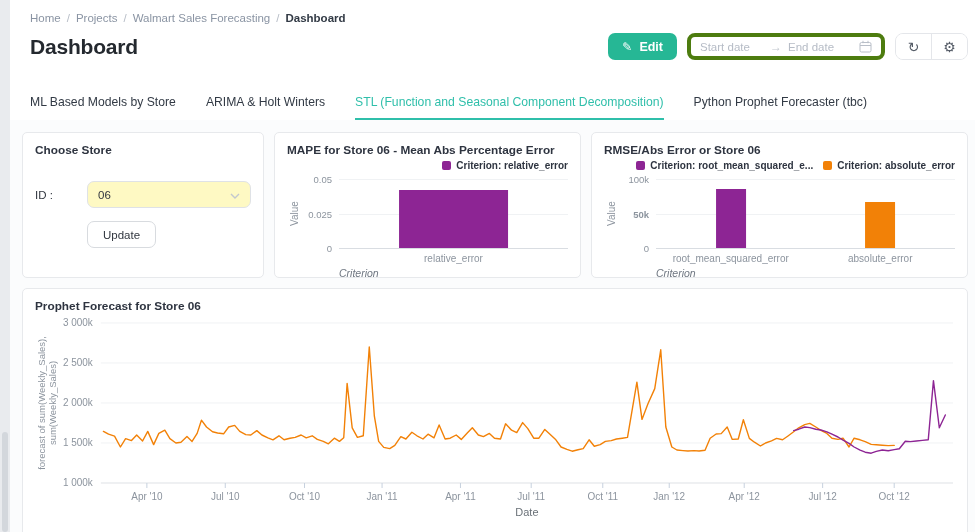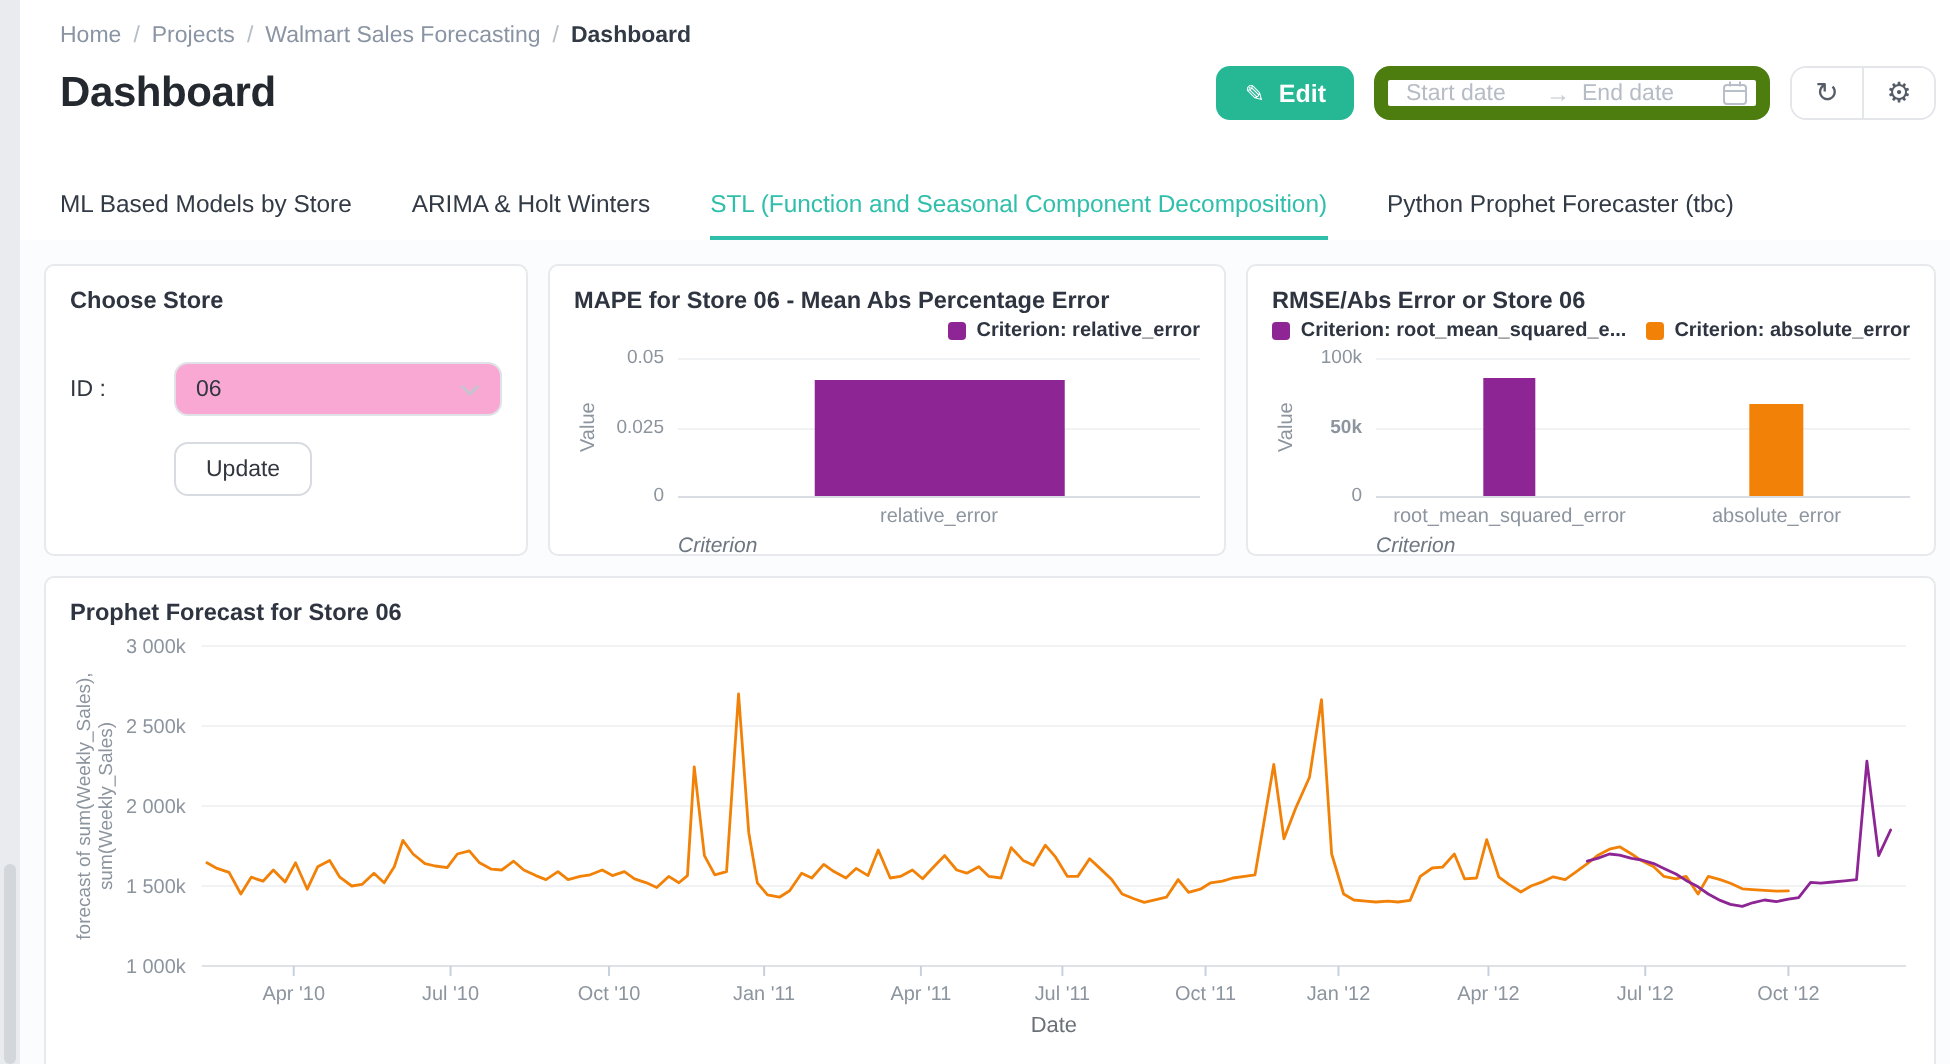--- a/index.html
+++ b/index.html
@@ -13,46 +13,46 @@
   .breadcrumb .crumb{color:#8A94A3;cursor:pointer;}
   .breadcrumb .sep{color:#B6BCC6;}
   .breadcrumb .crumb.current{color:#323A45;font-weight:600;}
   
   .title-row{display:flex;justify-content:space-between;align-items:center;margin-top:9px;}
   h1{margin:0;font-size:21px;font-weight:700;color:#24292F;letter-spacing:-.2px;}
   .controls{display:flex;align-items:center;gap:10px;}
   .edit-btn{display:flex;align-items:center;gap:7px;height:27px;padding:0 14px;border:none;border-radius:7px;
     background:#26B795;color:#fff;font-size:12.5px;font-weight:600;cursor:pointer;font-family:inherit;}
   .edit-btn .pencil{font-size:12px;line-height:1;}
-  .date-range{display:flex;align-items:center;height:27px;width:198px;border:7px solid #4d7c0f;border-radius:8px;
+  .date-range{display:flex;align-items:center;height:27px;width:198px;border:4px solid #4d7c0f;border-radius:8px;
     padding:0 9px;gap:6px;}
   .date-range input{border:none;outline:none;width:64px;font-size:11.5px;font-family:inherit;color:#31363F;padding:0;}
   .date-range input::placeholder{color:#B6BCC6;}
   .date-range .arrow{color:#C2C7CF;font-size:12px;}
   .date-range .cal{margin-left:auto;display:flex;align-items:center;}
   .icon-group{display:flex;height:27px;border:1px solid #E4E6EA;border-radius:8px;overflow:hidden;}
   .icon-group button{width:35px;border:none;background:#fff;color:#565D68;font-size:14px;cursor:pointer;display:flex;align-items:center;justify-content:center;font-family:inherit;}
   .icon-group .divider{width:1px;background:#E4E6EA;}
   
   .tabs{display:flex;gap:30px;margin-top:15px;font-size:12.2px;color:#323A45;}
   .tab{padding-bottom:9px;cursor:pointer;border-bottom:2px solid transparent;margin-top:20px;}
   .tab.active{color:#2FBFAA;border-bottom-color:#2FBFAA;}
   
   .dash{margin:0 -7px 0 -20px;padding:12px 7px 0 12px;background:#FBFCFD;height:433px;}
   .cards-row{display:flex;gap:10px;height:146px;}
   .card{background:#fff;border:1px solid #E7E9EC;border-radius:5px;padding:10px 12px;}
   .card-store{width:242px;}
-  .card-mape{width:339px;}
+  .card-mape{width:307px;}
   .card-rmse{flex:1;}
   .card-title{font-size:11.8px;font-weight:700;color:#2E3440;}
   
   .store-row{display:flex;align-items:center;margin-top:24px;}
   .store-label{width:52px;font-size:11.5px;color:#31363F;}
   .select{flex:1;height:27px;border:1px solid #DFE2E6;border-radius:7px;display:flex;align-items:center;
-    padding:0 10px;font-size:11.5px;color:#31363F;cursor:pointer;background:#f9a8d4;justify-content:space-between;}
+    padding:0 10px;font-size:11.5px;color:#31363F;cursor:pointer;background:#fef9c3;justify-content:space-between;}
   .update-row{margin-top:13px;padding-left:52px;}
   .update-btn{height:27px;padding:0 15px;border:1px solid #D8DBDF;border-radius:7px;background:#fff;
     font-size:11.5px;color:#31363F;cursor:pointer;font-family:inherit;}
   
   .legend{display:flex;justify-content:flex-end;gap:10px;margin-top:3px;white-space:nowrap;overflow:hidden;}
   .leg-item{display:inline-flex;align-items:center;gap:5px;font-size:10px;font-weight:700;color:#2E3440;cursor:pointer;}
   .swatch{width:9px;height:9px;border-radius:2px;display:inline-block;flex:none;}
   .line-swatch{width:14px;height:2px;border-radius:1px;display:inline-block;flex:none;}
   .bc-body{position:relative;margin-top:8px;padding-left:52px;}
   .bc-ylab{position:absolute;left:2px;top:0;height:70px;display:flex;align-items:center;justify-content:center;

